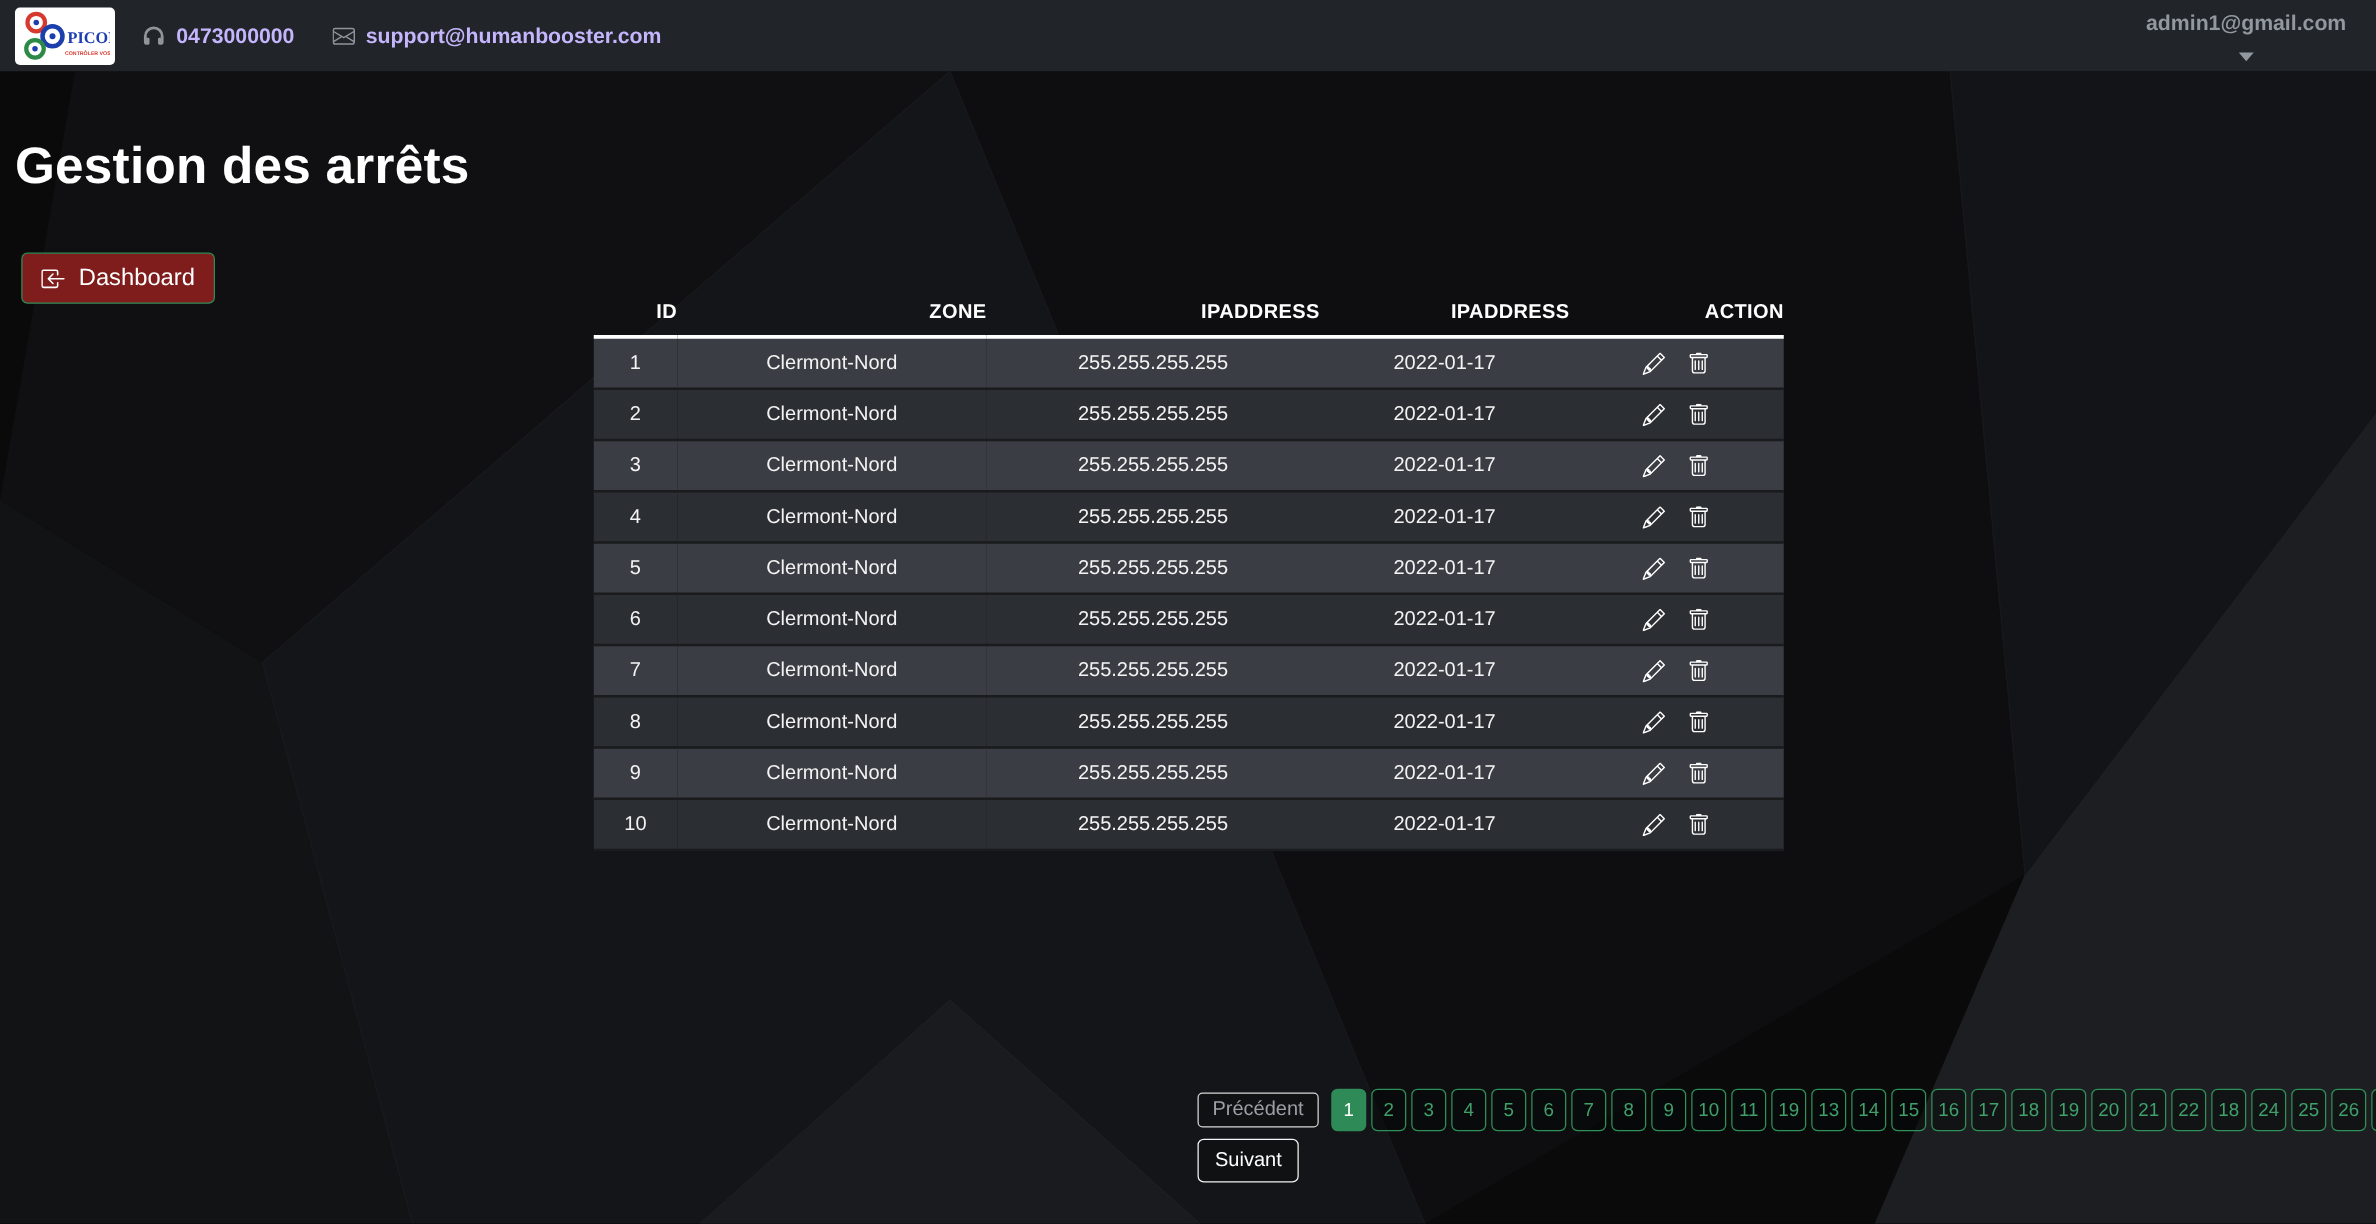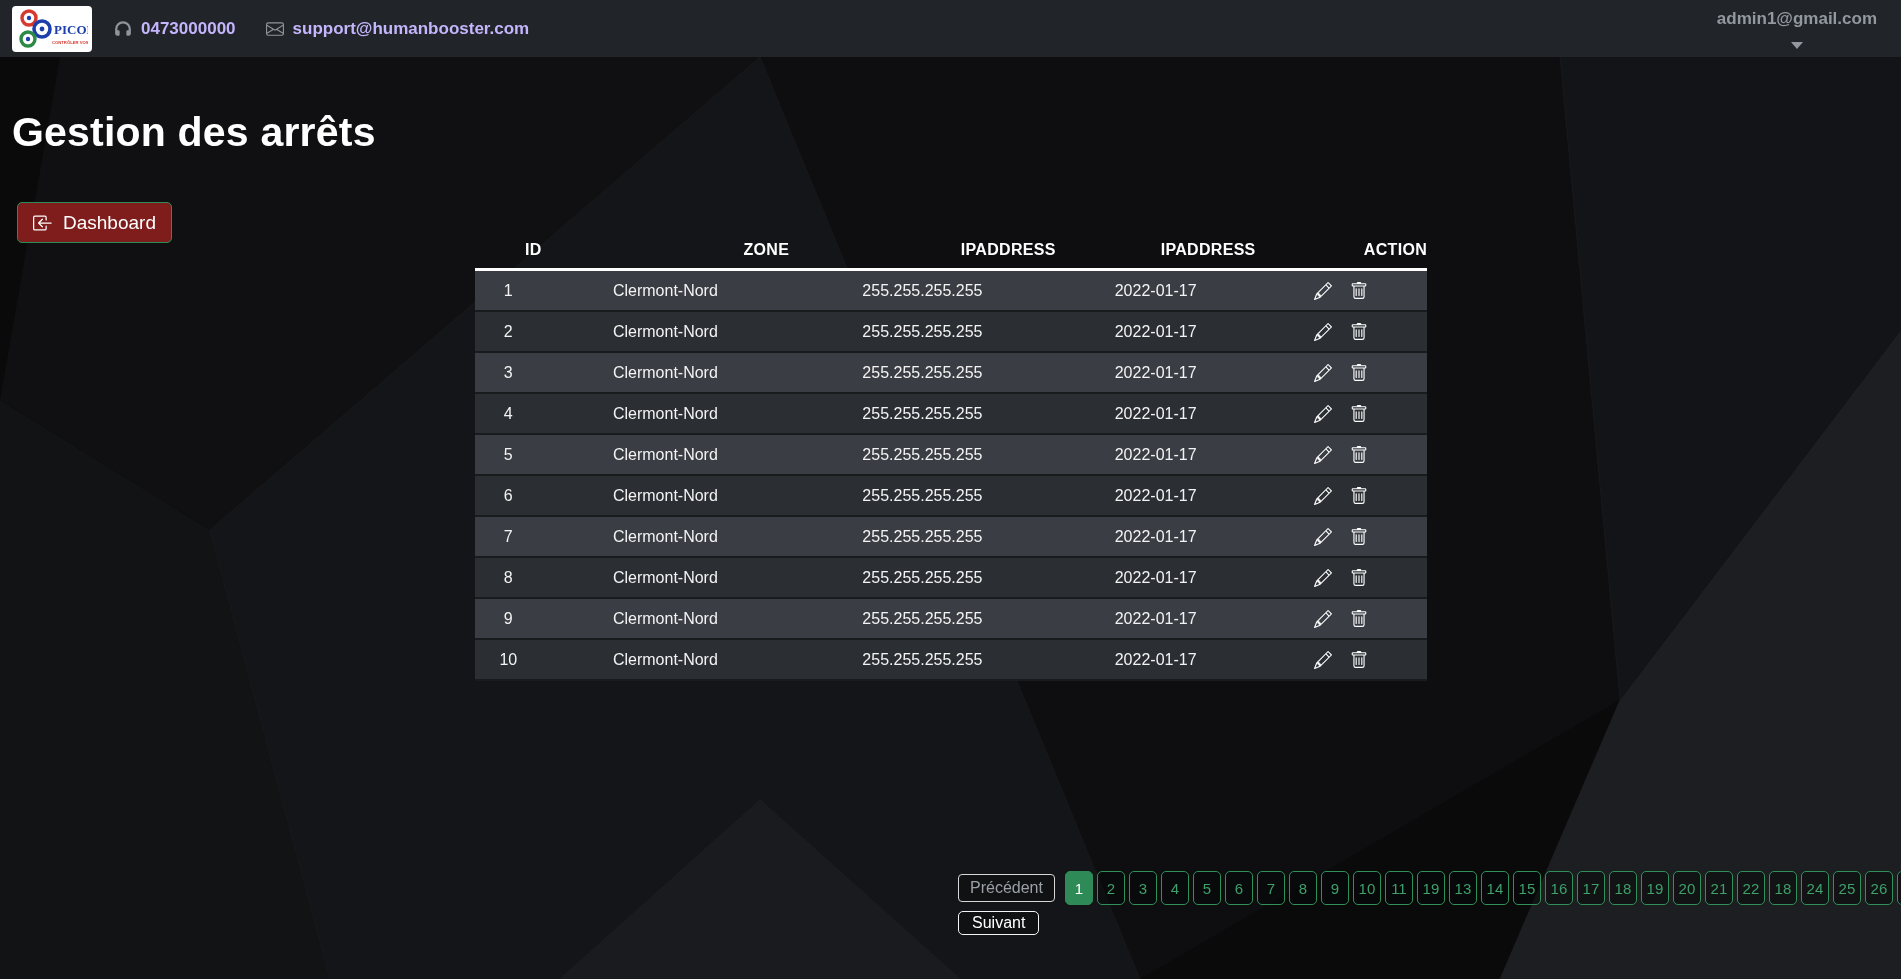--- a/index.html
+++ b/index.html
@@ -95,21 +95,21 @@
   .page-btn {
     width: 28px; height: 34px;
     background: rgba(5,6,6,0.45); color: #3fa06a;
     border: 1px solid #2e9158; border-radius: 5px;
     font-size: 15px; font-family: inherit; cursor: pointer;
     display: inline-flex; align-items: center; justify-content: center;
   }
   .page-btn.active { background: #2e8b57; border-color: #2e8b57; color: #fff; }
   .btn-next {
     position: absolute; left: 483px; top: 676px;
-    height: 24px; padding: 0 13px;
+    height: 35px; padding: 0 13px;
     background: rgba(10,10,11,0.3); color: #fff;
     border: 1px solid #f5f5f5; border-radius: 5px;
     font-size: 16px; font-family: inherit; cursor: pointer;
   }
 </style>
 </head>
 <body>
 
 <svg id="bg" width="1901" height="979" viewBox="0 0 1901 979">
   <rect width="1901" height="979" fill="#0a0a0b"></rect>

